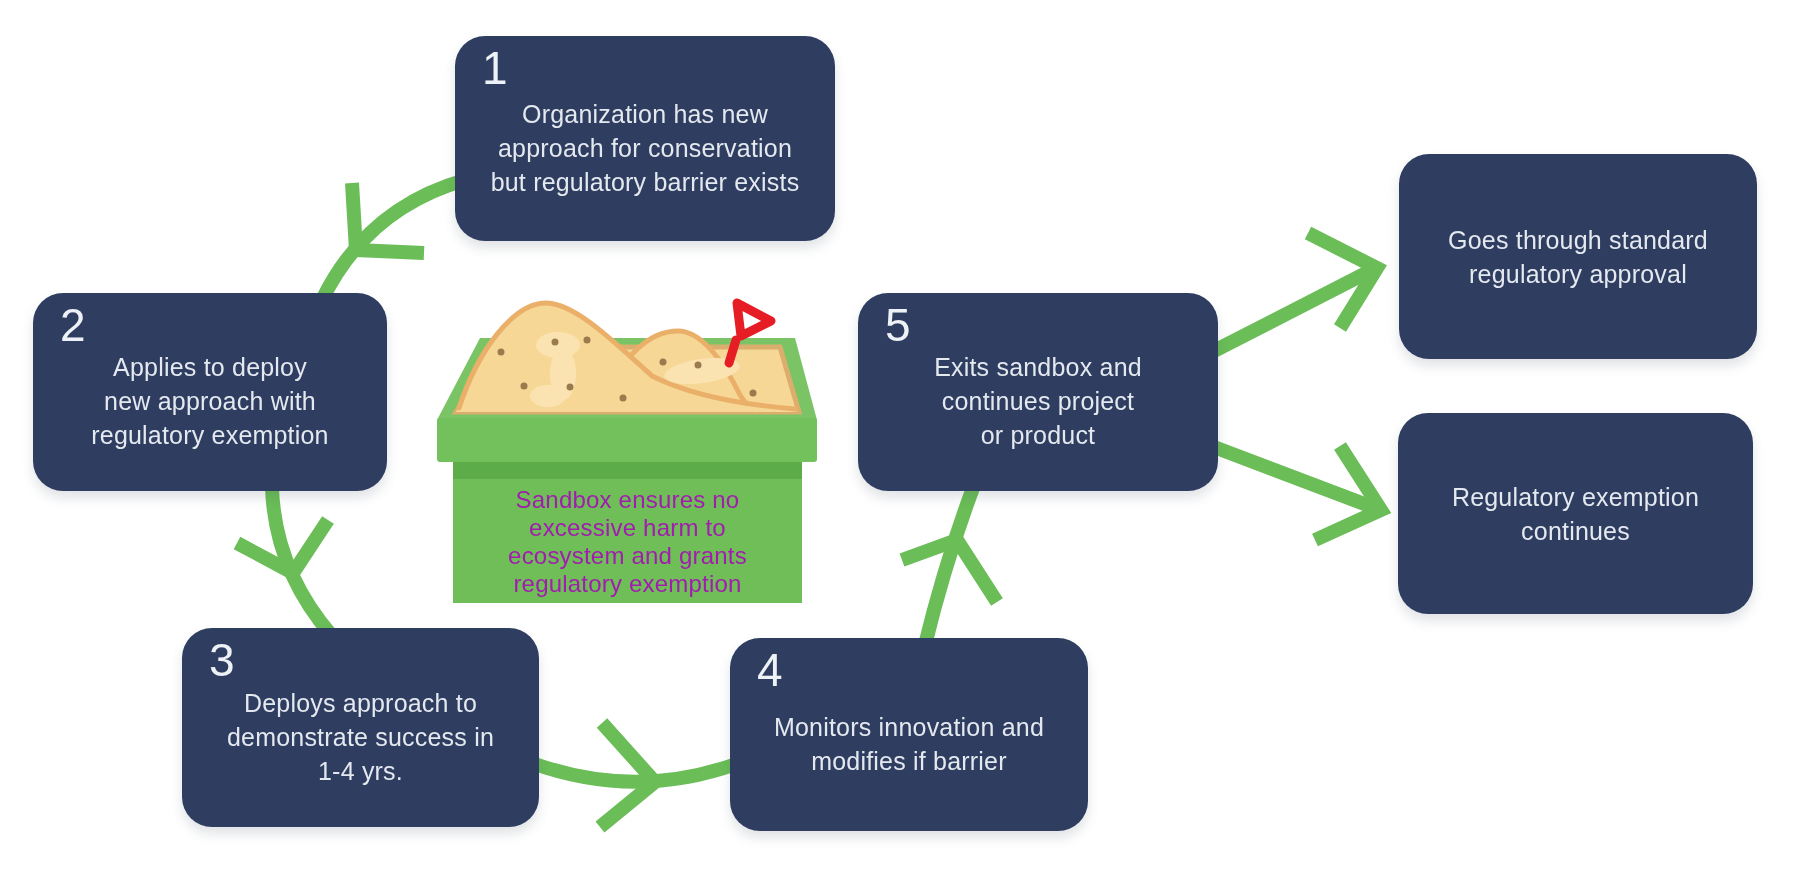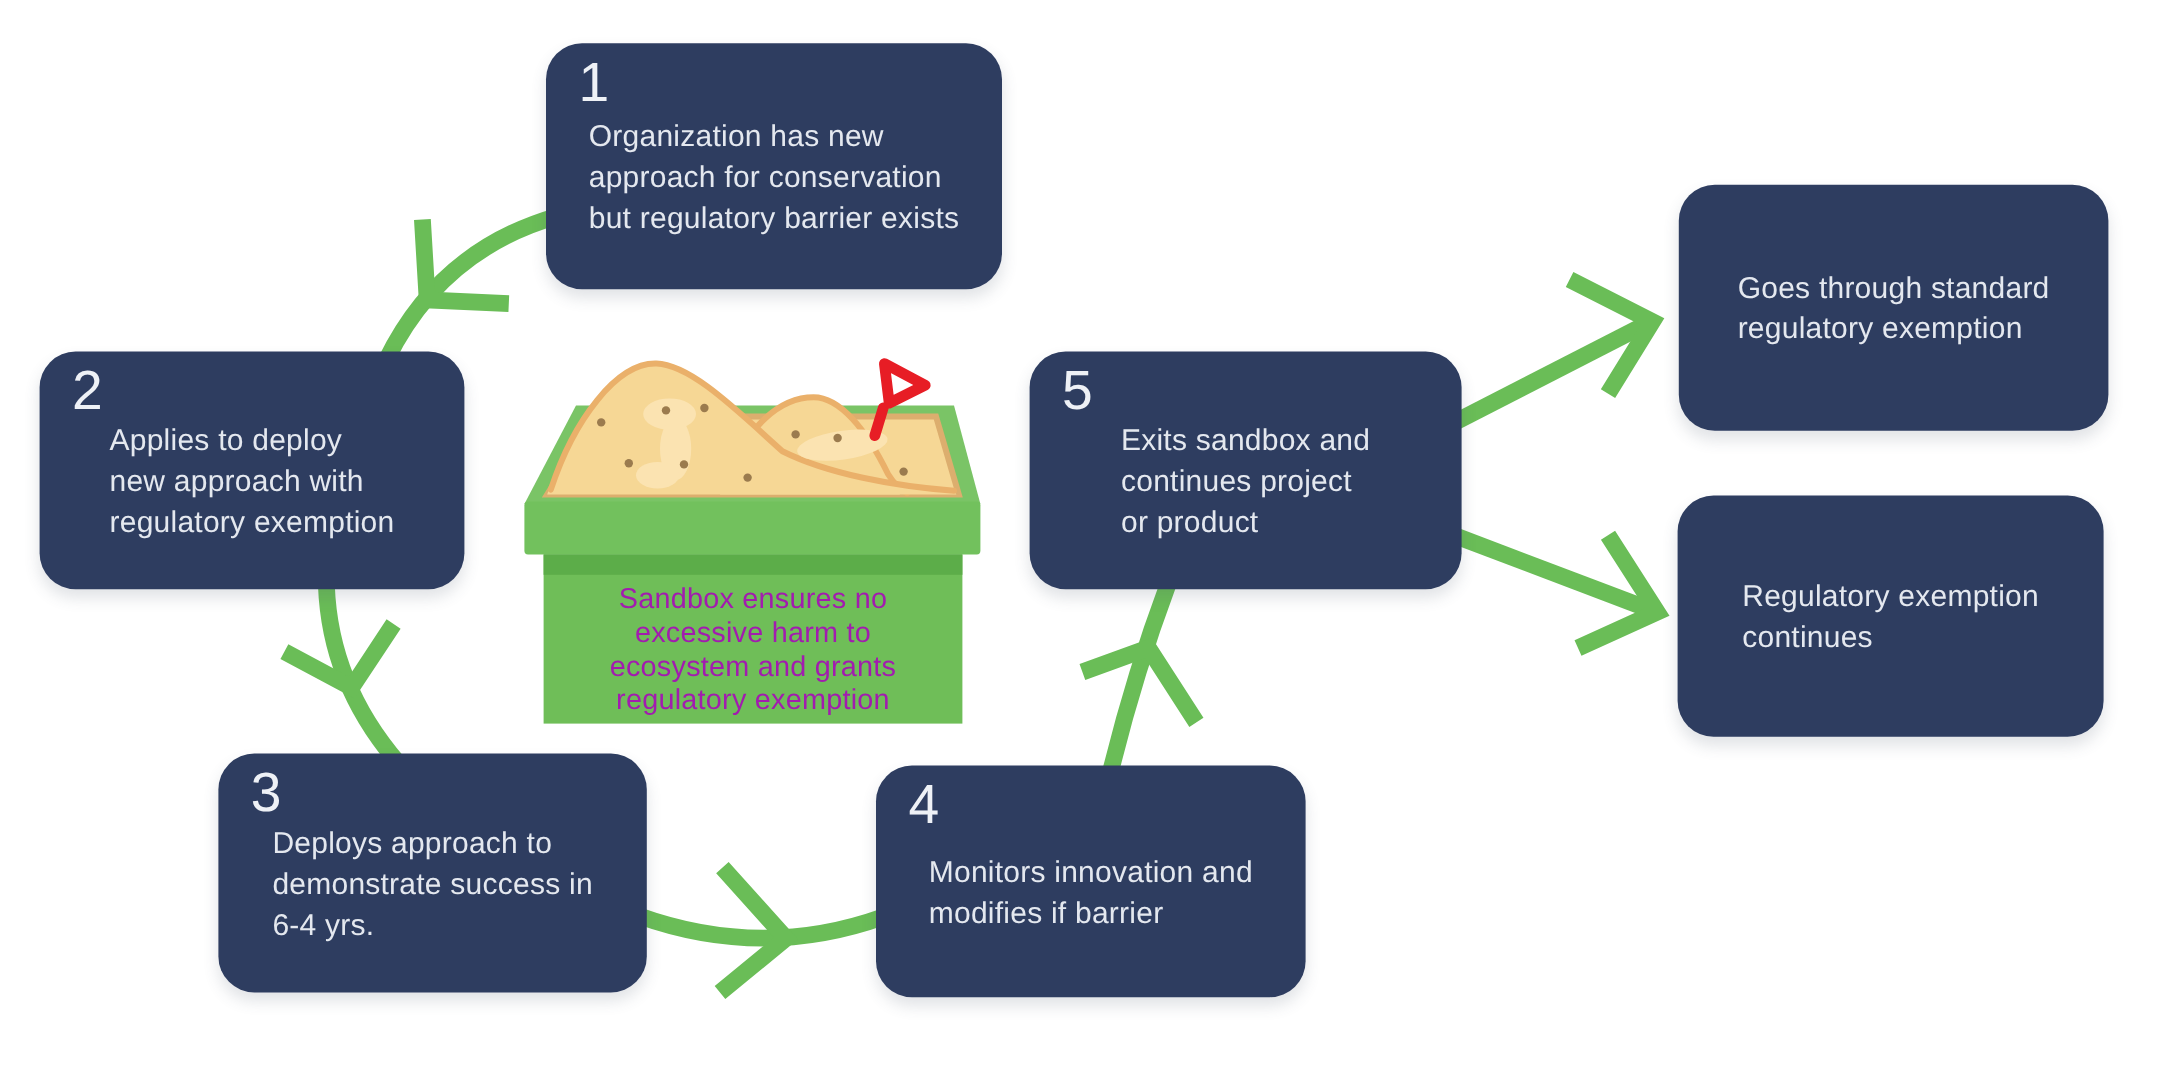--- a/index.html
+++ b/index.html
@@ -12,21 +12,21 @@
     position:absolute; background:#2e3d60; border-radius:30px;
     box-shadow:0 7px 12px rgba(70,80,100,.16); color:#e4e8ef;
   }
   .num {
     position:absolute; top:6px; left:27px; font-size:46px; line-height:1.15;
     color:#eef1f6; font-weight:400;
   }
   .label {
     position:absolute; left:0; top:0; right:0; bottom:0;
     display:flex; align-items:center; justify-content:center;
-    white-space:pre-line;
+    text-align:center; white-space:pre-line;
     font-size:25px; line-height:34px; letter-spacing:.2px; padding:0 10px;
   }
   .step .label { padding-top:18px; }
   .caption {
     position:absolute; left:453px; top:481px; width:349px; height:122px;
     display:flex; align-items:center; justify-content:center;
     text-align:center; white-space:pre-line;
     color:#a21caf; font-size:24px; line-height:28px; letter-spacing:.2px;
   }
   .arrow { stroke:#6abd57; stroke-width:14; fill:none; }
@@ -127,39 +127,39 @@
     <span class="num">2</span>
     <div class="label">Applies to deploy
 new approach with
 regulatory exemption</div>
   </div>
 
   <div class="box step" style="left:182px; top:628px; width:357px; height:199px;">
     <span class="num">3</span>
     <div class="label">Deploys approach to
 demonstrate success in
-6-4 yrs.</div>
+1-4 yrs.</div>
   </div>
 
   <div class="box step" style="left:730px; top:638px; width:358px; height:193px;">
     <span class="num">4</span>
     <div class="label">Monitors innovation and
 modifies if barrier</div>
   </div>
 
   <div class="box step" style="left:858px; top:293px; width:360px; height:198px;">
     <span class="num">5</span>
     <div class="label">Exits sandbox and
 continues project
 or product</div>
   </div>
 
   <div class="box" style="left:1399px; top:154px; width:358px; height:205px;">
     <div class="label">Goes through standard
-regulatory exemption</div>
+regulatory approval</div>
   </div>
 
   <div class="box" style="left:1398px; top:413px; width:355px; height:201px;">
     <div class="label">Regulatory exemption
 continues</div>
   </div>
 
 </div>
 
 </body></html>

